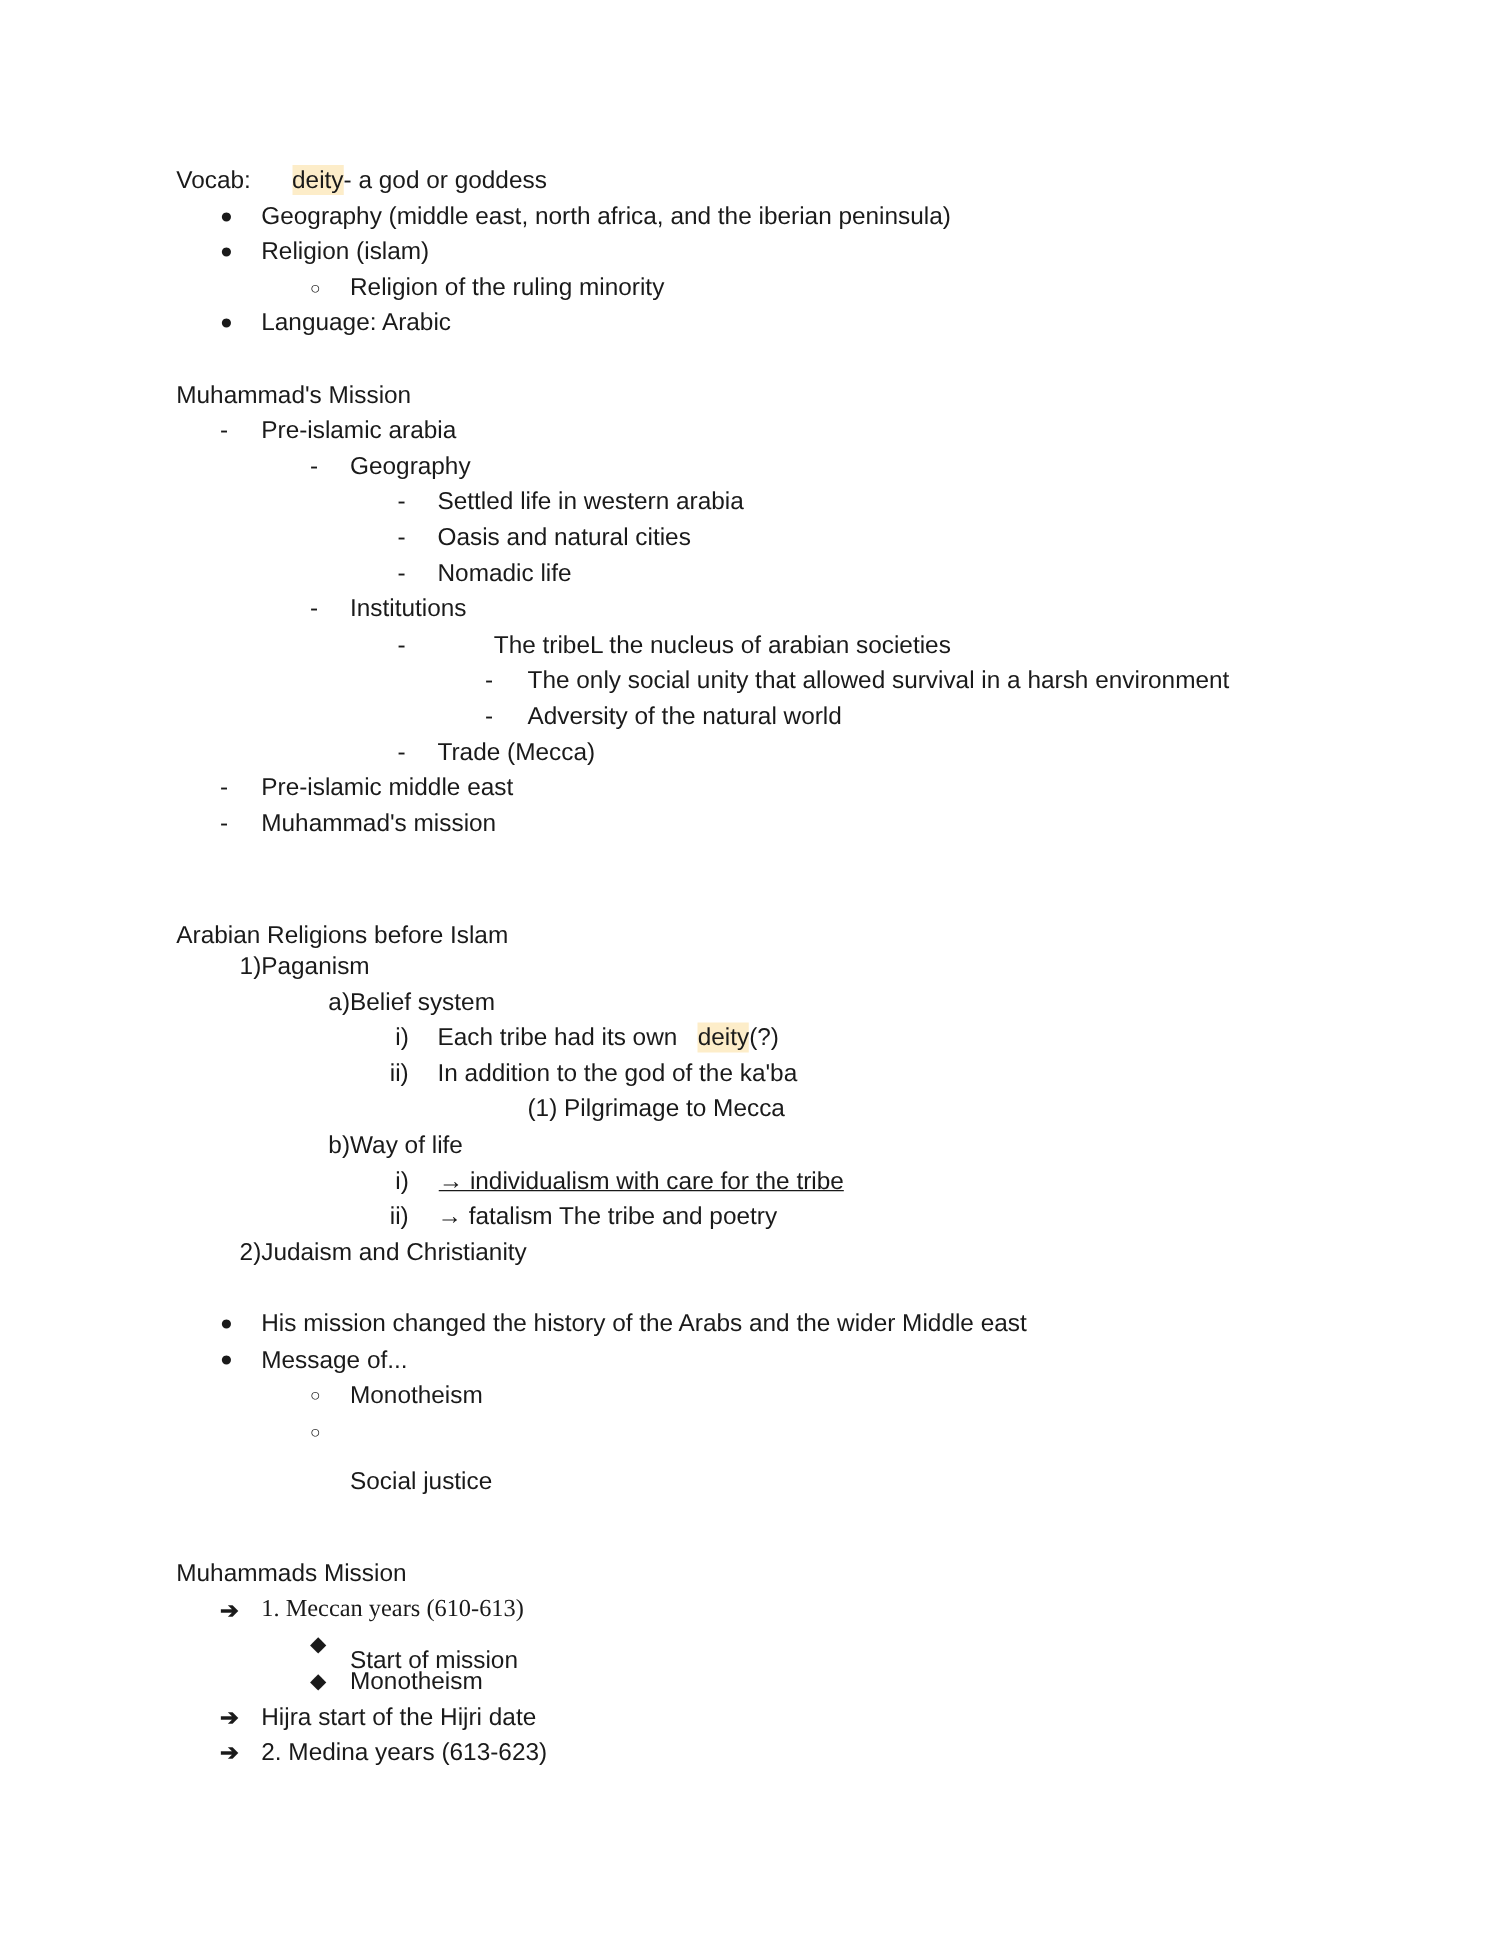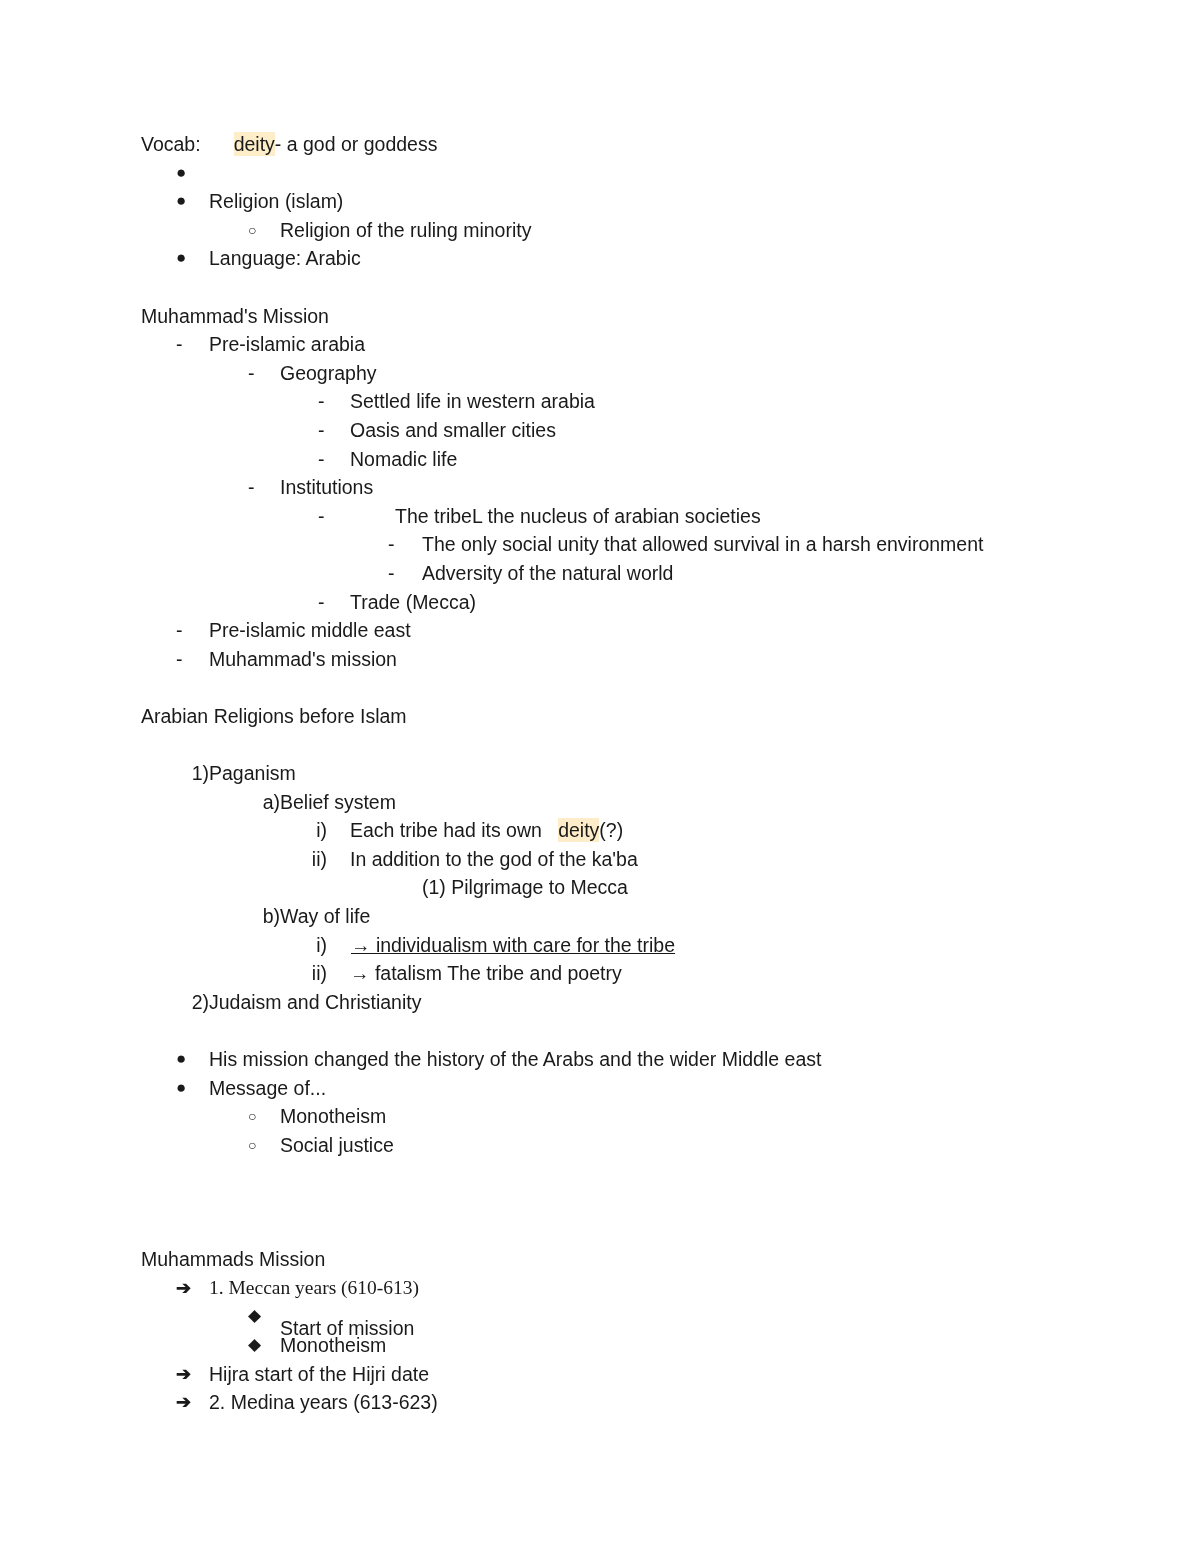--- a/index.html
+++ b/index.html
@@ -71,20 +71,21 @@
 </head>
 <body>
 
 <div class="page">
   <div class="doc" id="doc">
       <div class="line">
         <span class="txt" style="left: 0px;"><span>Vocab:</span><span style="display: inline-block; width: 33px;"></span><span class="hl">deity</span><span>- a god or goddess</span></span>
       </div>
       <div class="line">
         <span class="marker bullet-disc" style="left: 35px;">●</span>
+        <span class="txt" style="left: 68px;">Geography (middle east, north africa, and the iberian peninsula)</span>
       </div>
       <div class="line">
         <span class="marker bullet-disc" style="left: 35px;">●</span>
         <span class="txt" style="left: 68px;">Religion (islam)</span>
       </div>
       <div class="line">
         <span class="marker bullet-circle" style="left: 107px;">○</span>
         <span class="txt" style="left: 139px;">Religion of the ruling minority</span>
       </div>
       <div class="line">
@@ -102,21 +103,21 @@
       <div class="line">
         <span class="marker bullet-dash" style="left: 107px;">-</span>
         <span class="txt" style="left: 139px;">Geography</span>
       </div>
       <div class="line">
         <span class="marker bullet-dash" style="left: 177px;">-</span>
         <span class="txt" style="left: 209px;">Settled life in western arabia</span>
       </div>
       <div class="line">
         <span class="marker bullet-dash" style="left: 177px;">-</span>
-        <span class="txt" style="left: 209px;">Oasis and smaller cities</span>
+        <span class="txt" style="left: 209px;">Oasis and natural cities</span>
       </div>
       <div class="line">
         <span class="marker bullet-dash" style="left: 177px;">-</span>
         <span class="txt" style="left: 209px;">Nomadic life</span>
       </div>
       <div class="line">
         <span class="marker bullet-dash" style="left: 107px;">-</span>
         <span class="txt" style="left: 139px;">Institutions</span>
       </div>
       <div class="line">
@@ -138,21 +139,21 @@
       <div class="line">
         <span class="marker bullet-dash" style="left: 35px;">-</span>
         <span class="txt" style="left: 68px;">Pre-islamic middle east</span>
       </div>
       <div class="line">
         <span class="marker bullet-dash" style="left: 35px;">-</span>
         <span class="txt" style="left: 68px;">Muhammad's mission</span>
       </div>
       <div class="line blank"></div>
       <div class="line">
-        <span class="txt" style="left: 0px;">Arabian Religions before Islam</span>
+        <span class="txt" style="left: 0px; margin-top: 32px;">Arabian Religions before Islam</span>
       </div>
       <div class="line blank"></div>
       <div class="line">
         <span class="marker num" style="left: 0px; width: 68px;">1)</span>
         <span class="txt" style="left: 68px;">Paganism</span>
       </div>
       <div class="line">
         <span class="marker num" style="left: 0px; width: 139px;">a)</span>
         <span class="txt" style="left: 139px;">Belief system</span>
       </div>
@@ -191,21 +192,21 @@
       <div class="line">
         <span class="marker bullet-disc" style="left: 35px;">●</span>
         <span class="txt" style="left: 68px;">Message of...</span>
       </div>
       <div class="line">
         <span class="marker bullet-circle" style="left: 107px;">○</span>
         <span class="txt" style="left: 139px;">Monotheism</span>
       </div>
       <div class="line">
         <span class="marker bullet-circle" style="left: 107px;">○</span>
-        <span class="txt" style="left: 139px;">Social justice</span>
+        <span class="txt" style="left: 139px; margin-top: 40px;">Social justice</span>
       </div>
       <div class="line blank"></div>
       <div class="line blank"></div>
       <div class="line blank"></div>
       <div class="line">
         <span class="txt" style="left: 0px;">Muhammads Mission</span>
       </div>
       <div class="line">
         <span class="marker bullet-arrow" style="left: 35px;">➔</span>
         <span class="txt" style="left: 68px; font-family: Liberation Serif, serif;">1. Meccan years (610-613)</span>

